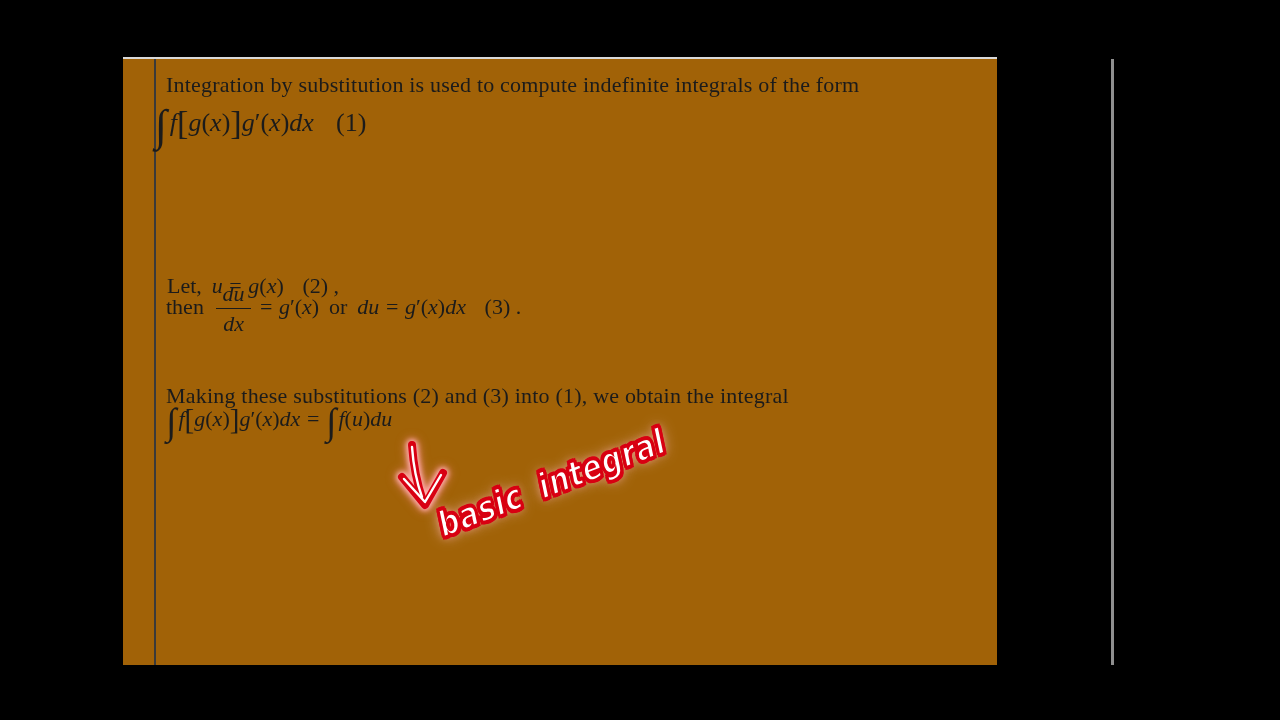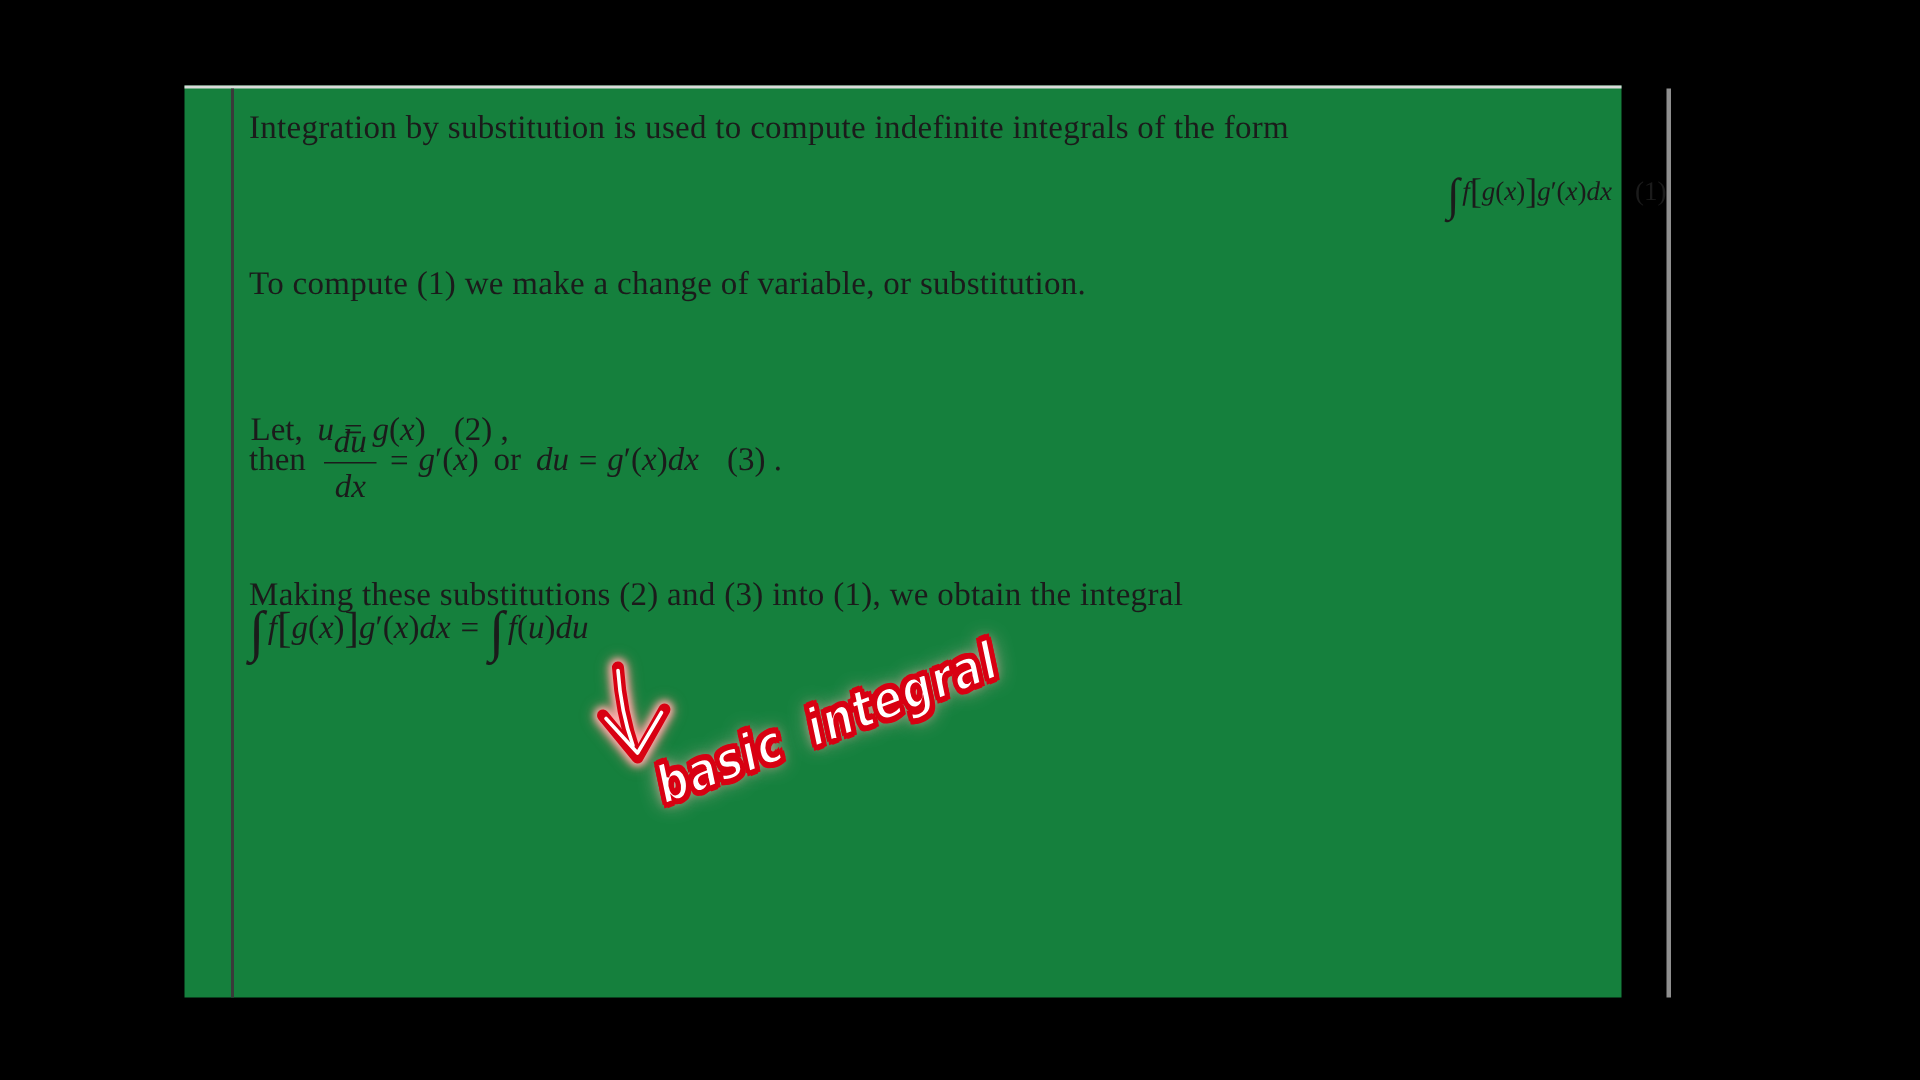--- a/index.html
+++ b/index.html
@@ -3,22 +3,22 @@
 <meta charset="utf-8">
 <style>
   html,body { margin:0; padding:0; }
   body {
     width:1280px; height:720px; overflow:hidden;
     background:#000; font-family:"Liberation Serif","DejaVu Serif",serif;
   }
   .stage { position:relative; width:1280px; height:720px; background:#000; }
 
   .paper {
-    position:absolute; left:123px; top:57px; width:958px; height:606px;
-    background:#15803d; border-top:2px solid #d9d9d9;
+    position:absolute; left:123px; top:57px; width:874px; height:606px;
+    background:#a16207; border-top:2px solid #d9d9d9;
   }
   .rule-left {
     position:absolute; left:31px; top:0; width:2px; height:100%;
     background:#3a3a3a;
   }
   .rule-right {
     position:absolute; left:988px; top:0; width:3px; height:100%;
     background:#8f8f8f;
   }
 
@@ -26,21 +26,21 @@
     position:absolute; left:43px; color:#1b1b1b; font-size:22px;
     white-space:nowrap; letter-spacing:0.2px;
   }
   .line-intro   { top:13px; }
   .line-compute { top:117px; }
   .line-making  { top:324px; }
 
   .equation {
     position:absolute; color:#1b1b1b; font-size:22px; white-space:nowrap;
   }
-  .eq-form   { left:32px; width:956px; top:56px; text-align:right; font-size:18px; }
+  .eq-form   { left:32px; width:956px; top:44px; text-align:left; font-size:26px; }
   .eq-let    { left:44px; top:185px;margin-top:29px; }
   .eq-then   { left:43px; top:222px; }
   .eq-result { left:43px; top:344px;text-align:right; }
 
   
   .tk-it  { font-style:italic; }
   .tk-rm  { font-style:normal; }
   .tk-tx  { font-style:normal; }
   .tk-eq  { font-style:normal; margin:0 0.30em; }
   .tk-int { font-style:normal; font-size:1.7em; line-height:1; vertical-align:-0.22em; margin-right:0.06em; }
@@ -81,21 +81,20 @@
 <div class="stage">
   <div class="paper">
 
     <div class="rule-left"></div>
     <div class="rule-right"></div>
 
     <div class="textline line-intro">Integration by substitution is used to compute indefinite integrals of the form</div>
 
     <div class="equation eq-form"><span class="tk tk-int">∫</span><span class="tk tk-it">f</span><span class="tk tk-big">[</span><span class="tk tk-it">g</span><span class="tk tk-rm">(</span><span class="tk tk-it">x</span><span class="tk tk-rm">)</span><span class="tk tk-big">]</span><span class="tk tk-it">g</span><span class="tk tk-rm">′(</span><span class="tk tk-it">x</span><span class="tk tk-rm">)</span><span class="tk tk-it">dx</span><span class="tk tk-sp"></span><span class="tk tk-rm">(1)</span></div>
 
-    <div class="textline line-compute">To compute (1) we make a change of variable, or substitution.</div>
 
     <div class="equation eq-let"><span class="tk tk-tx">Let,</span><span class="tk tk-sps"></span><span class="tk tk-it">u</span><span class="tk tk-eq">=</span><span class="tk tk-it">g</span><span class="tk tk-rm">(</span><span class="tk tk-it">x</span><span class="tk tk-rm">)</span><span class="tk tk-sp"></span><span class="tk tk-rm">(2)</span><span class="tk tk-tx"> ,</span></div>
 
     <div class="equation eq-then"><span class="tk tk-tx">then</span><span class="tk tk-sps"></span><span class="tk tk-frac"><span class="num">du</span><span class="den">dx</span></span><span class="tk tk-eq">=</span><span class="tk tk-it">g</span><span class="tk tk-rm">′(</span><span class="tk tk-it">x</span><span class="tk tk-rm">)</span><span class="tk tk-sps"></span><span class="tk tk-tx">or</span><span class="tk tk-sps"></span><span class="tk tk-it">du</span><span class="tk tk-eq">=</span><span class="tk tk-it">g</span><span class="tk tk-rm">′(</span><span class="tk tk-it">x</span><span class="tk tk-rm">)</span><span class="tk tk-it">dx</span><span class="tk tk-sp"></span><span class="tk tk-rm">(3)</span><span class="tk tk-tx"> .</span></div>
 
     <div class="textline line-making">Making these substitutions (2) and (3) into (1), we obtain the integral</div>
 
     <div class="equation eq-result"><span class="tk tk-int">∫</span><span class="tk tk-it">f</span><span class="tk tk-big">[</span><span class="tk tk-it">g</span><span class="tk tk-rm">(</span><span class="tk tk-it">x</span><span class="tk tk-rm">)</span><span class="tk tk-big">]</span><span class="tk tk-it">g</span><span class="tk tk-rm">′(</span><span class="tk tk-it">x</span><span class="tk tk-rm">)</span><span class="tk tk-it">dx</span><span class="tk tk-eq">=</span><span class="tk tk-int">∫</span><span class="tk tk-it">f</span><span class="tk tk-rm">(</span><span class="tk tk-it">u</span><span class="tk tk-rm">)</span><span class="tk tk-it">du</span></div>
 
     <svg class="note-arrow" viewBox="0 0 100 100" xmlns="http://www.w3.org/2000/svg">

